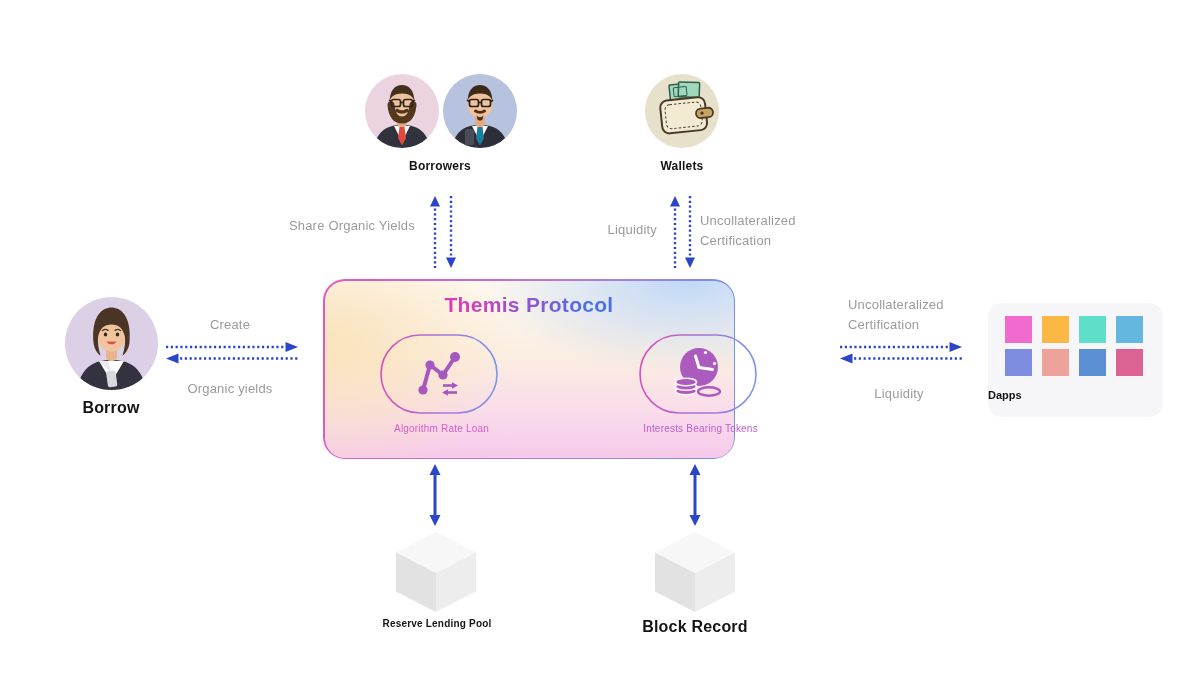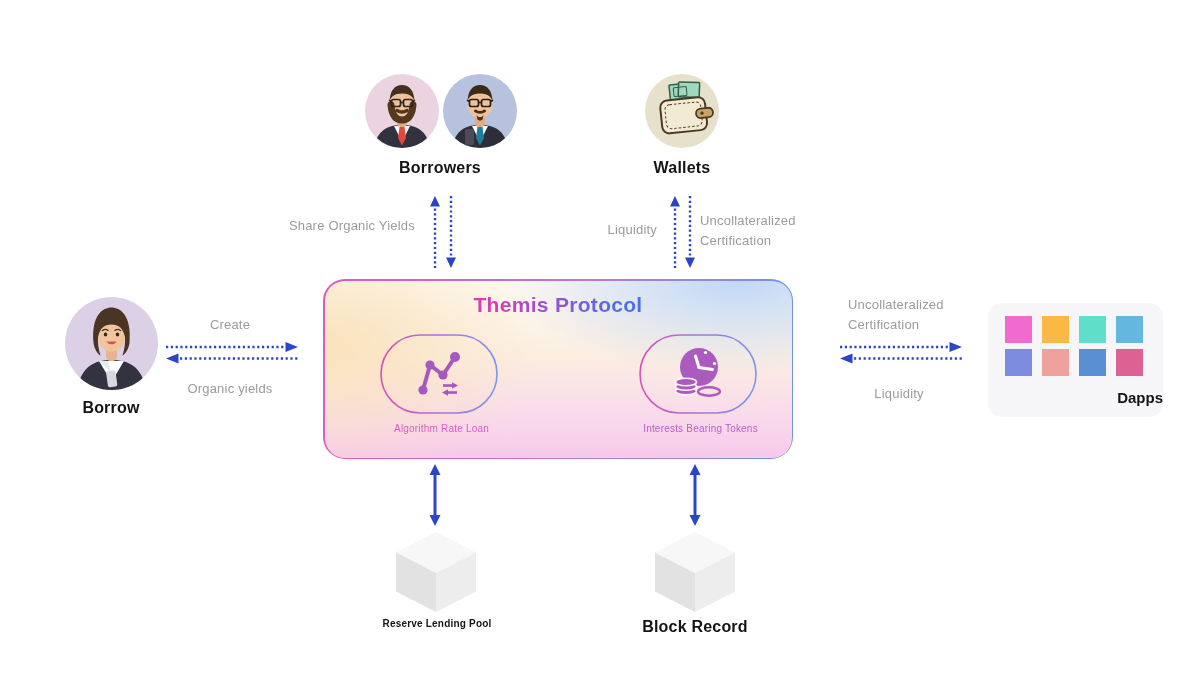--- a/index.html
+++ b/index.html
@@ -1,42 +1,42 @@
 <!DOCTYPE html>
 <html><head>
 <meta charset="utf-8">
 <style>
   html,body{margin:0;padding:0;background:#ffffff;}
   .canvas{position:relative;width:1204px;height:688px;background:#ffffff;overflow:hidden;
           font-family:"Liberation Sans", sans-serif;}
   .abs{position:absolute;}
-  .node-label{position:absolute;text-align:center;font-size:16px;font-weight:700;color:#141414;letter-spacing:.2px;}
+  .node-label{position:absolute;text-align:center;font-size:12px;font-weight:700;color:#141414;letter-spacing:.2px;}
   .flow-label{position:absolute;font-size:13px;color:#9b9b9b;letter-spacing:.2px;}
   .flow-label .ln{line-height:20px;}
   .right-al{text-align:right;}
   .center-al{text-align:center;}
 
   
-  .proto-wrap{position:absolute;left:323px;top:279px;width:470px;height:180px;border-radius:22px;
+  .proto-wrap{position:absolute;left:323px;top:279px;width:412px;height:180px;border-radius:22px;
               background:linear-gradient(100deg,#e357bc 0%,#b779d6 55%,#6f92ec 100%);padding:0;}
   .proto-inner{position:absolute;left:1.5px;top:1.5px;right:1.5px;bottom:1.5px;border-radius:20px;
       background:
         radial-gradient(90% 95% at 88% 0%, rgba(189,214,248,.95), rgba(189,214,248,0) 55%),
         radial-gradient(70% 120% at 2% 38%, rgba(250,226,186,.95), rgba(250,226,186,0) 62%),
         linear-gradient(180deg,#fef9f0 0%,#fbeee1 42%,#f9d8ec 80%,#f6c9ea 100%);}
   .proto-title{position:absolute;left:0;top:12px;width:100%;text-align:center;font-size:21px;font-weight:700;
       background:linear-gradient(90deg,#dc3bb4 34%,#4a6fe8 64%);
       -webkit-background-clip:text;background-clip:text;color:transparent;letter-spacing:.3px;}
   .pill{position:absolute;width:118px;height:80px;}
   .module-label{position:absolute;top:142px;width:190px;text-align:center;font-size:10px;font-weight:500;letter-spacing:.2px;}
 
   
   .dapps-card{position:absolute;left:988px;top:303px;width:175px;height:114px;border-radius:14px;background:#f6f6f8;}
   .dapp-sq{position:absolute;width:27px;height:27px;}
-  .dapps-label{position:absolute;left:0;top:86px;width:100%;text-align:right;font-size:15px;font-weight:700;color:#141414;}
+  .dapps-label{position:absolute;left:0;top:86px;width:100%;text-align:left;font-size:11px;font-weight:700;color:#141414;}
 </style>
 </head>
 <body>
 
 <div class="canvas">
 
   <svg class="abs" style="left:365px;top:74px" width="74" height="74" viewBox="0 0 74 74">
     <defs>
         <clipPath id="cpb1">
           <circle cx="37" cy="37" r="37"></circle>

